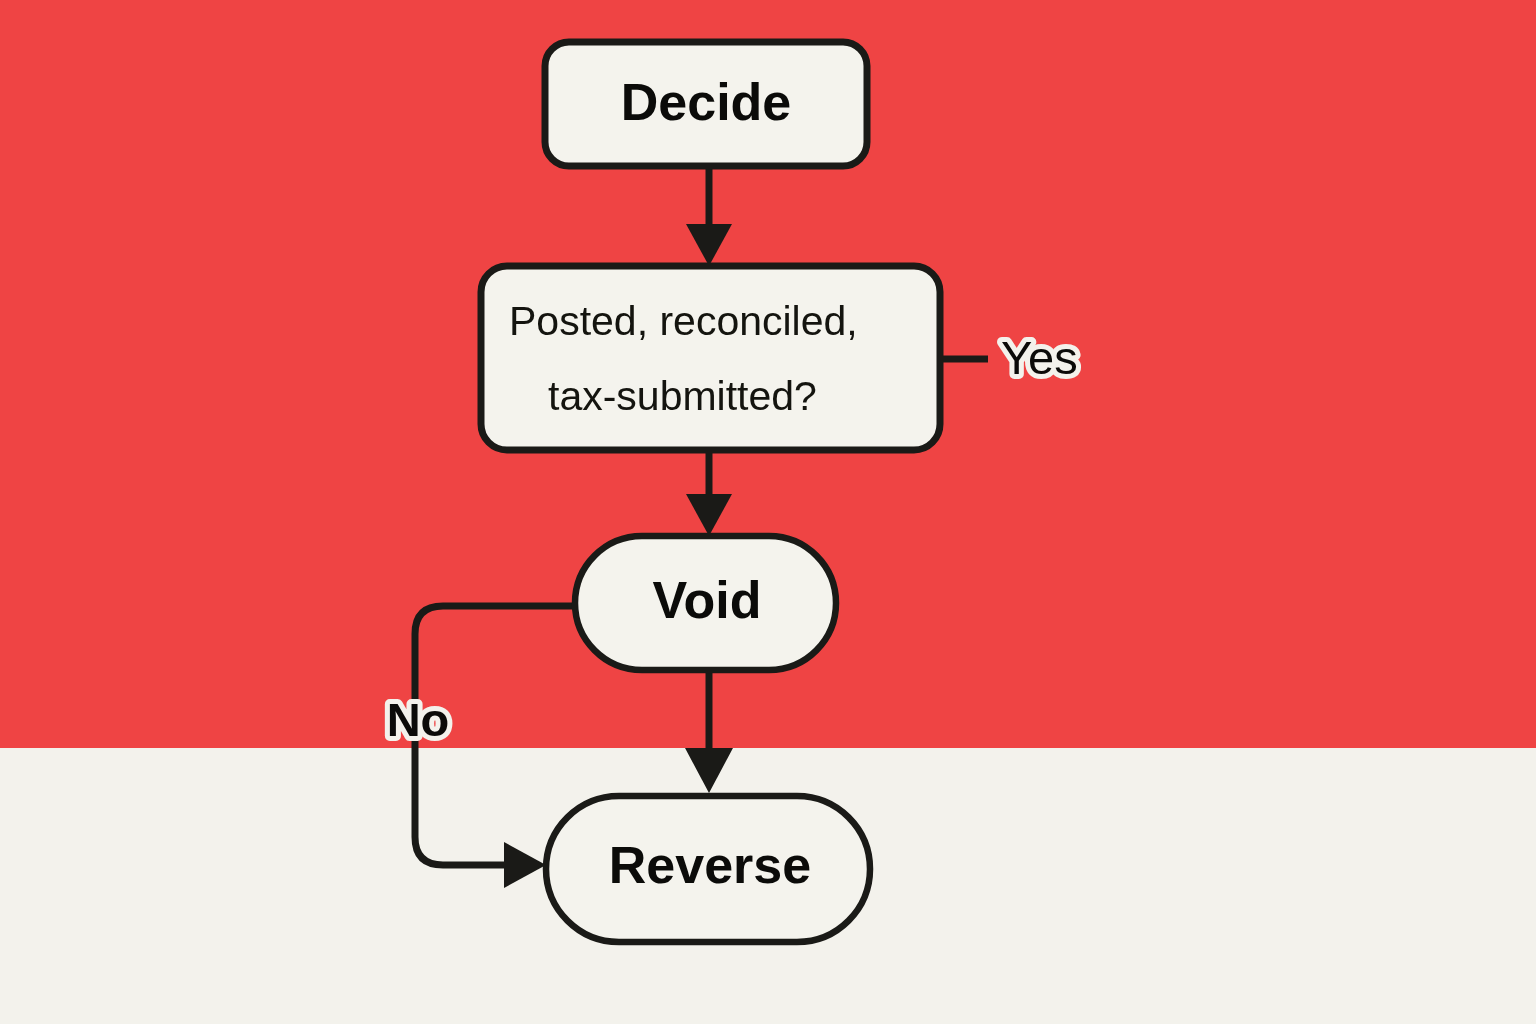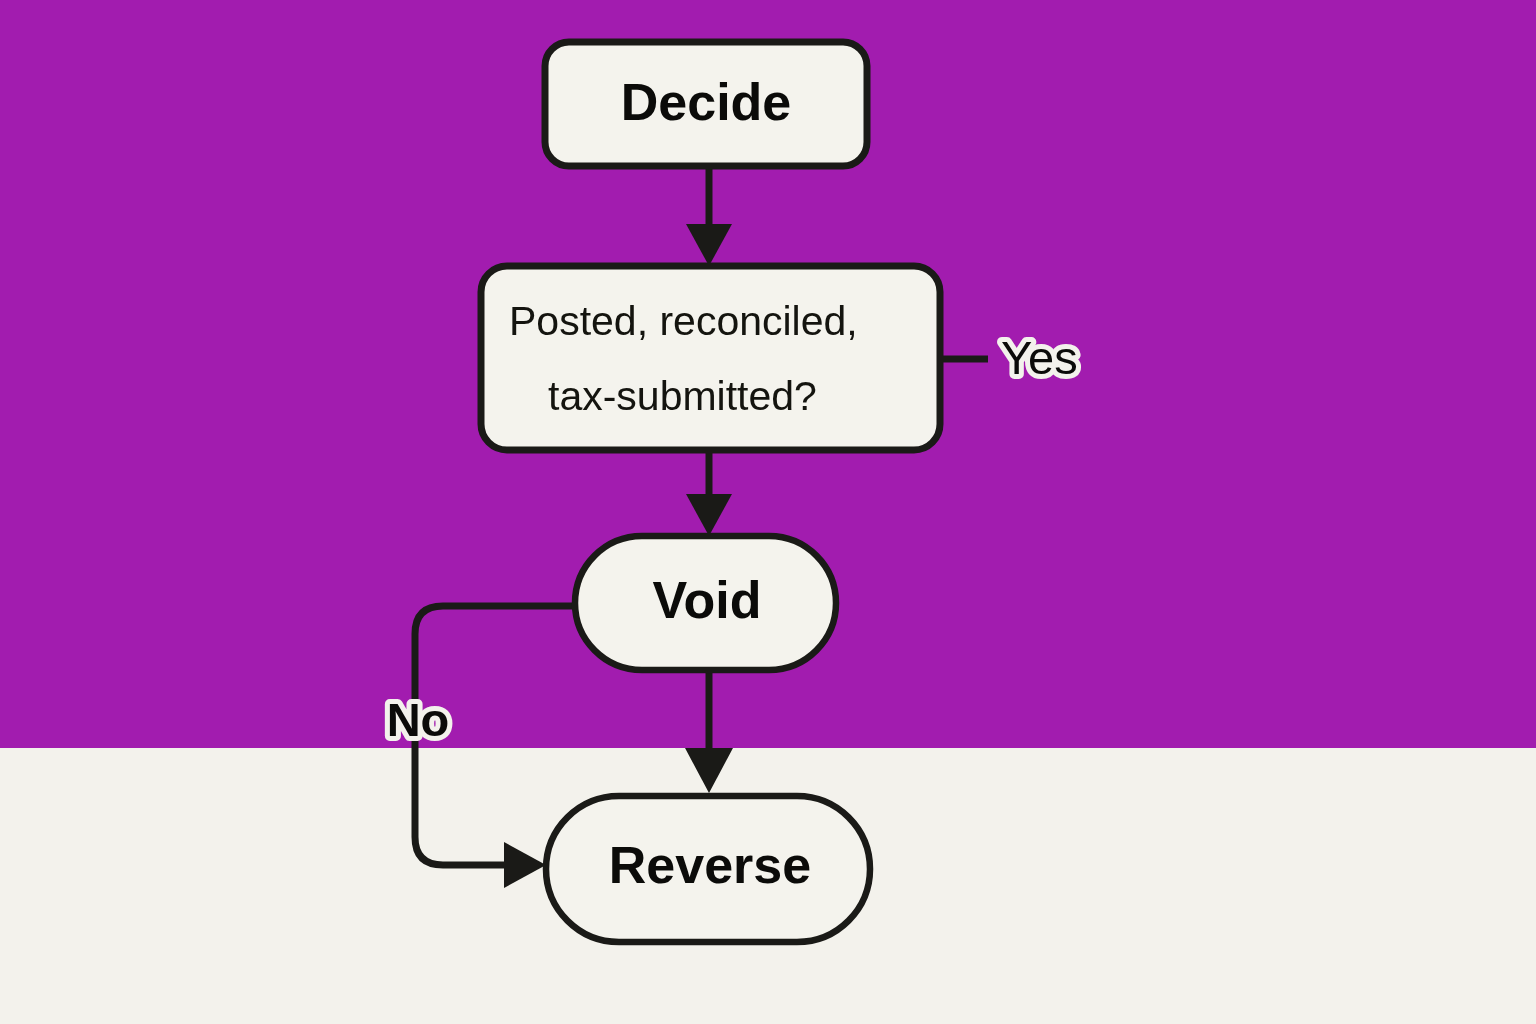--- a/index.html
+++ b/index.html
@@ -11,21 +11,21 @@
   body {
     width: 1536px;
     height: 1024px;
     overflow: hidden;
     font-family: "Liberation Sans", sans-serif;
   }
   #canvas {
     position: relative;
     width: 1536px;
     height: 748px;
-    background: #a21caf;
+    background: #ef4444;
   }
   #diagram {
     position: absolute;
     inset: 0;
     width: 1536px;
     height: 1024px;
     display: block;
   }
   .node-shape {
     fill: #f4f3ed;

